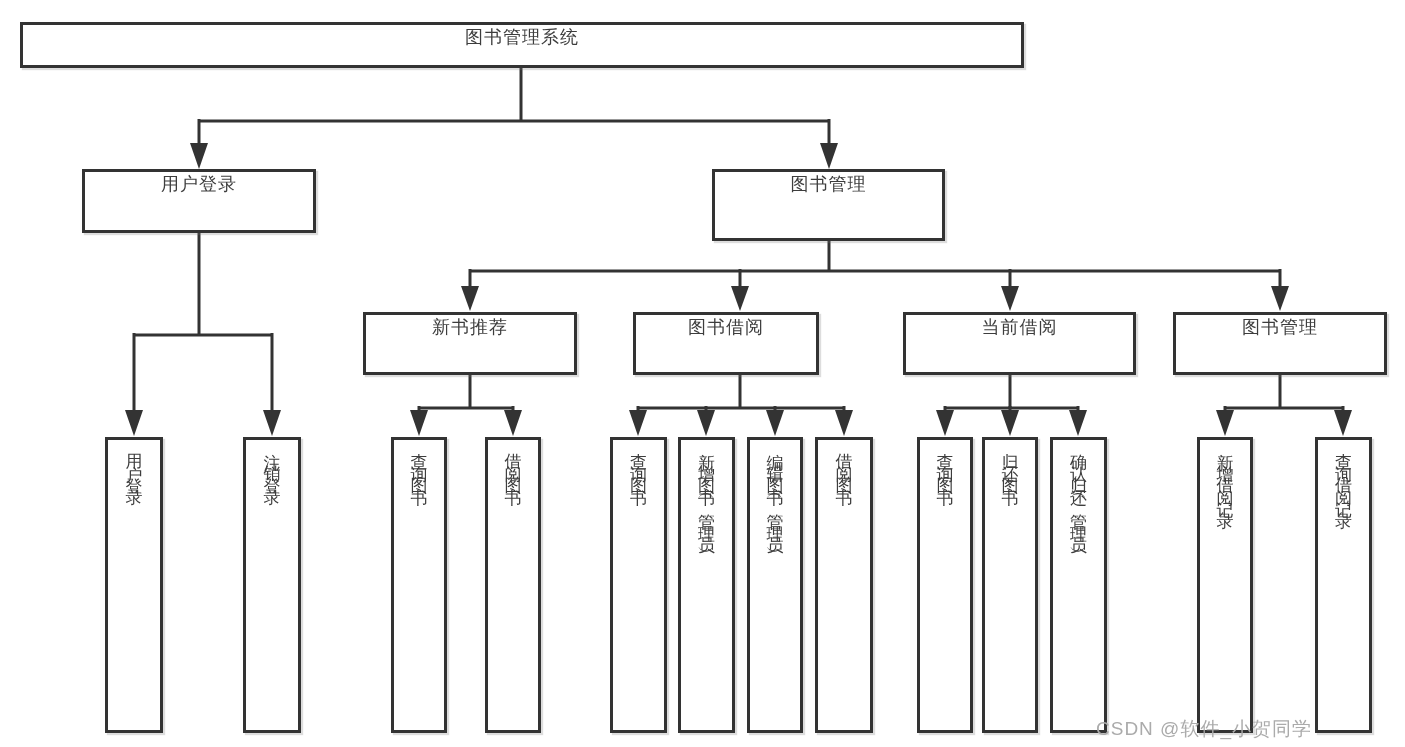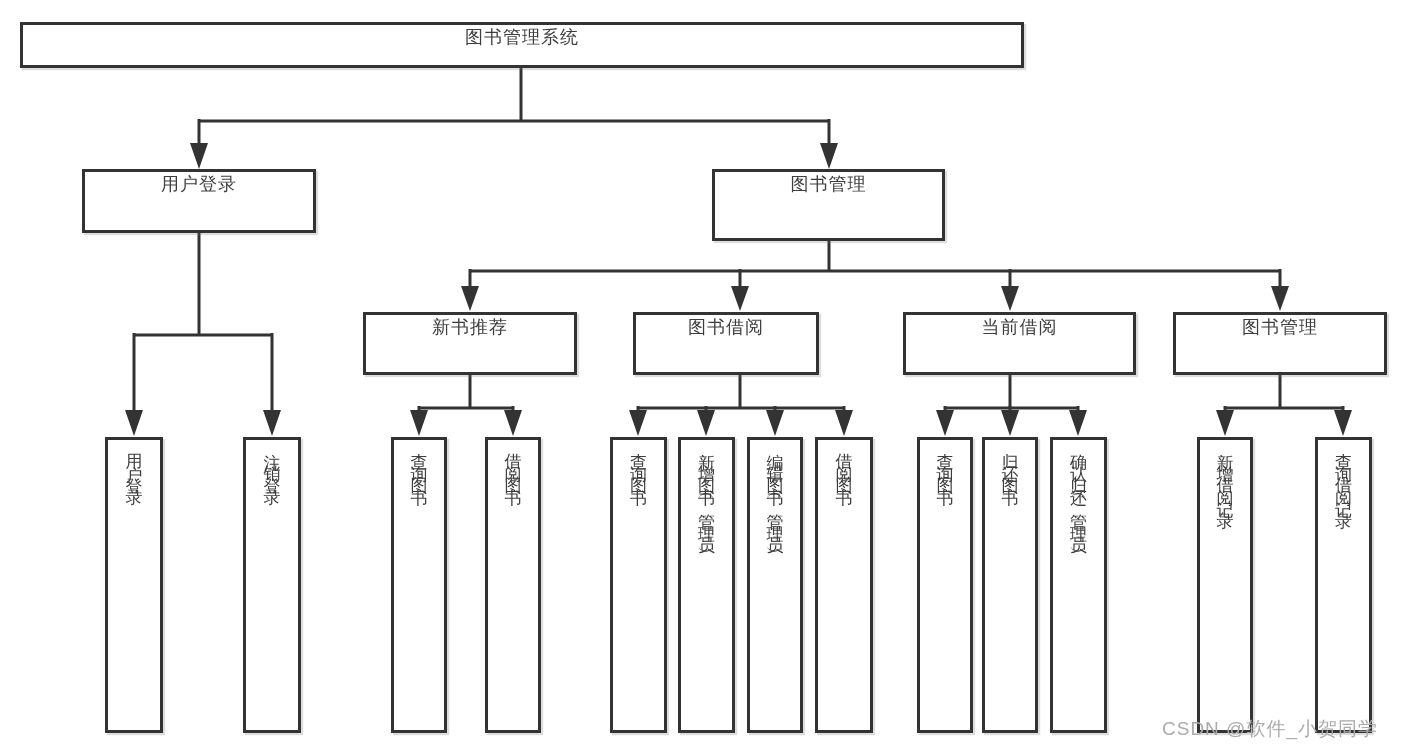--- a/index.html
+++ b/index.html
@@ -181,15 +181,15 @@
     <span>确认归还（管理员）</span>
   </div>
 
   <div class="node vbox" style="left:1197px;top:437px;width:56px;height:296px;">
     <span>新增借阅记录</span>
   </div>
   <div class="node vbox" style="left:1315px;top:437px;width:57px;height:296px;">
     <span>查询借阅记录</span>
   </div>
 
-  <div class="watermark" style="left:1162px;top:716px;">CSDN @软件_小贺同学</div>
+  <div class="watermark" style="left:1096px;top:716px;">CSDN @软件_小贺同学</div>
 
 </div>
 
 </body></html>

